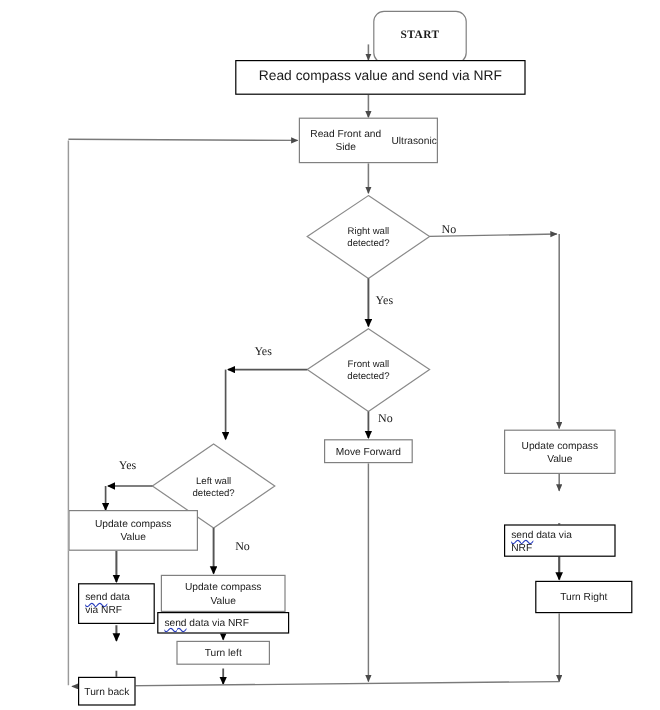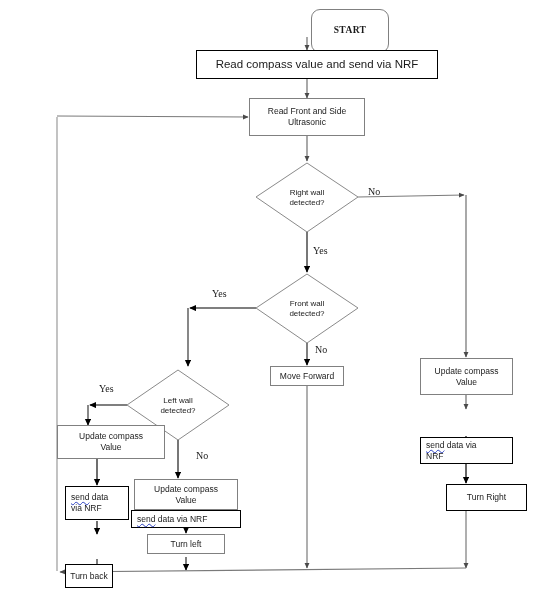--- a/index.html
+++ b/index.html
@@ -144,21 +144,21 @@
   </svg>
 
   <div class="node terminator" style="left:268px; top:9px; width:78px; height:44px;margin-left:43px;">
     <span class="node-text">START</span>
   </div>
 
   <div class="node wide" style="left:196px; top:50px; width:242px; height:29px;">
     <span class="node-text">Read compass value and send via NRF</span>
   </div>
 
-  <div class="node process" style="left:249px; top:98px; width:116px; height:38px; flex-direction:column;">
+  <div class="node process" style="left:249px; top:98px; width:116px; height:38px; ">
     <span class="node-text">Read Front and Side</span>
     <span class="node-text">Ultrasonic</span>
   </div>
 
   <div class="diamond-label" style="left:267px; top:183px; width:80px; height:30px; flex-direction:column;">
     <span class="node-text">Right wall</span>
     <span class="node-text">detected?</span>
   </div>
 
   <div class="diamond-label" style="left:267px; top:294px; width:80px; height:30px; flex-direction:column;">

